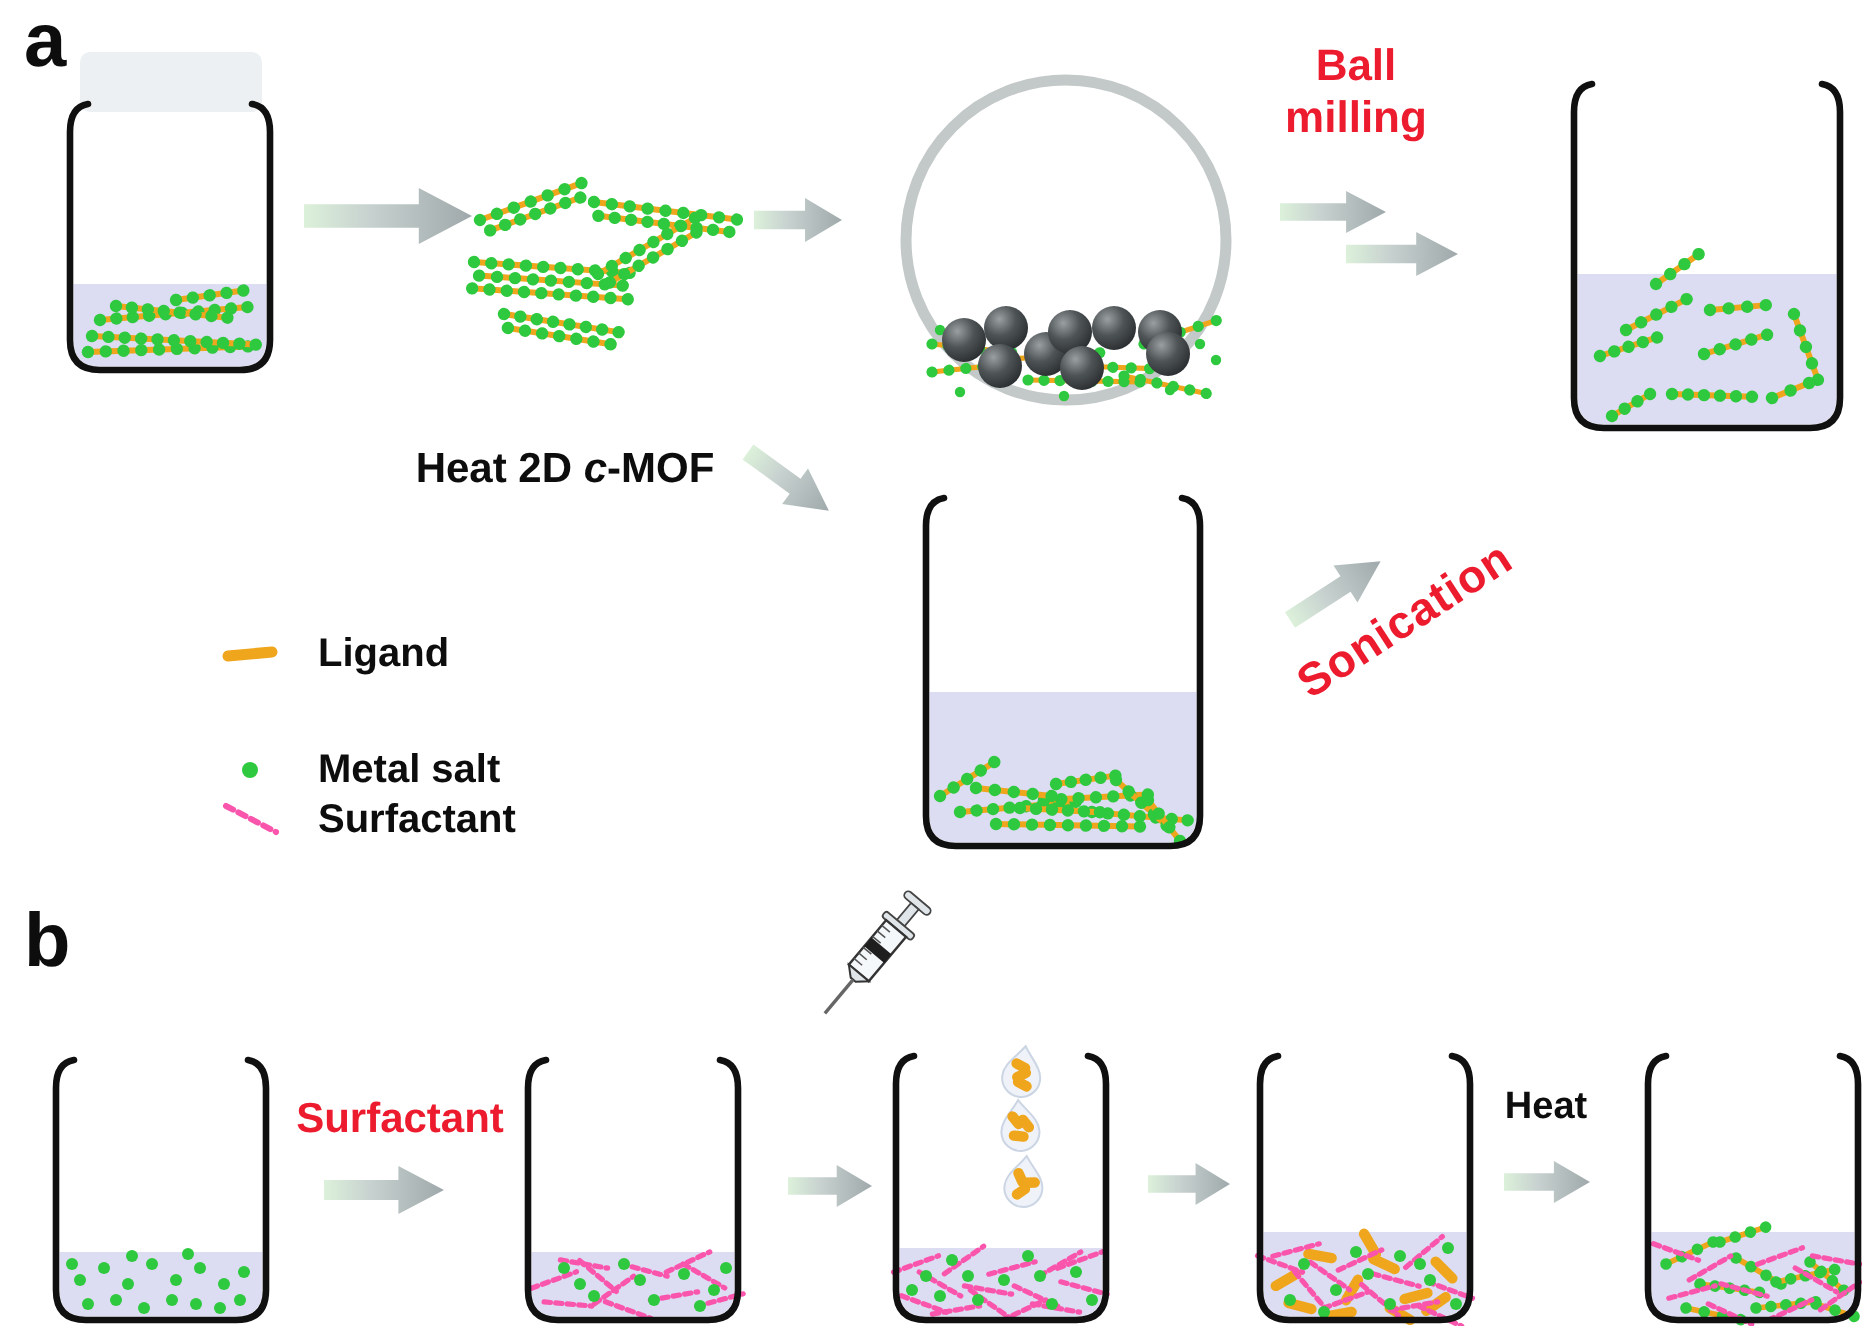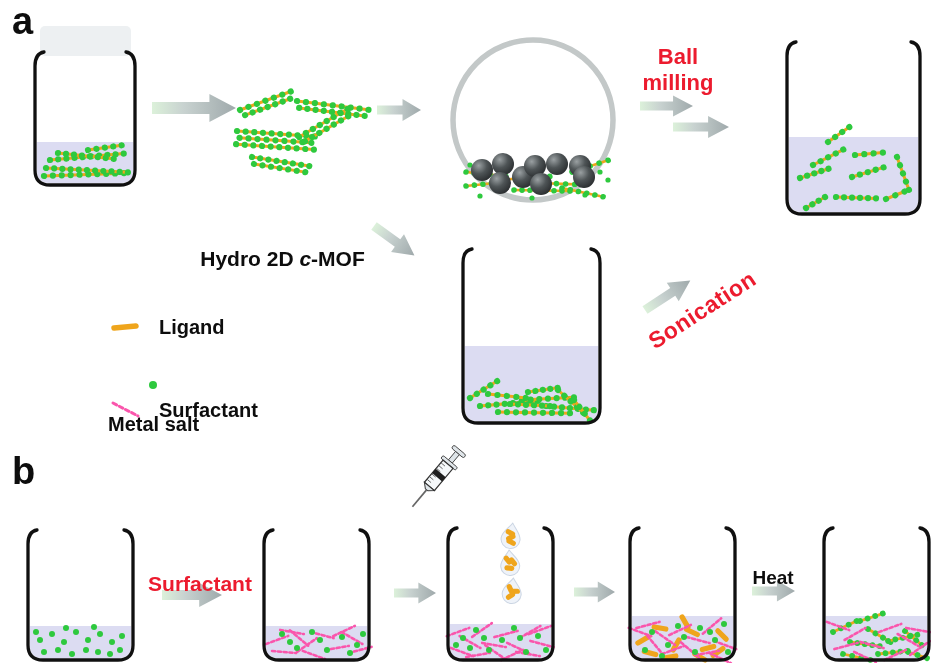--- a/index.html
+++ b/index.html
@@ -3,21 +3,21 @@
 <meta charset="utf-8">
 <style>
   html,body{margin:0;padding:0;background:#ffffff;}
   .figure{
     position:relative;width:931px;height:663px;background:#ffffff;
     font-family:"Liberation Sans",sans-serif;overflow:hidden;
   }
   #scene{position:absolute;left:0;top:0;}
   .lbl{position:absolute;font-weight:bold;color:#0d0d0d;}
   .panel-letter{font-size:38px;line-height:1;}
-  .step{font-size:21px;text-align:center;line-height:1.2;white-space:pre-line;margin-top:24px;}
+  .step{font-size:21px;text-align:center;line-height:1.2;white-space:pre-line;}
   .red{color:var(--label-red);}
   .rot-sonication{
     transform:rotate(-33deg);transform-origin:left center;white-space:nowrap;
     font-size:23px;letter-spacing:.5px;
   }
   .legend-row{position:absolute;display:flex;align-items:center;gap:15px;}
   .legend-row svg{display:block;}
   .legend-label{font-weight:bold;font-size:20px;color:#0d0d0d;}
   .ligand-swatch{stroke:var(--ligand-orange);}
   .metal-swatch{fill:var(--metal-green);}
@@ -750,36 +750,36 @@
         <line x1="-12" y1="0" x2="12" y2="0" transform="translate(918,630) rotate(10)" stroke="#FA55AC" stroke-width="2.6" stroke-dasharray="3.2 2.6" stroke-linecap="round"></line>
         <line x1="-12" y1="0" x2="12" y2="0" transform="translate(920,648) rotate(-35)" stroke="#FA55AC" stroke-width="2.6" stroke-dasharray="3.2 2.6" stroke-linecap="round"></line>
         <path d="M833,528 Q824,529.5 824,542 L824,645 Q824,660 839,660 L914,660 Q929,660 929,645 L929,542 Q929,529.5 920,528" fill="none" stroke="#101010" stroke-width="3.3" stroke-linecap="round"></path>
       </g>
     </svg>
 
   <div class="lbl panel-letter" style="left:12px;top:2px;">a</div>
 
 
   <div class="lbl step" style="left:200px;top:197px;width:165px;">
-    <span>Hydro 2D </span><span class="italic">c</span><span>-MOF</span>
+    <span>Heat 2D </span><span class="italic">c</span><span>-MOF</span>
   </div>
 
   <div class="lbl step red" style="left:627px;top:20px;width:102px;font-size:22px;">Ball
 milling</div>
 
   <div class="lbl red rot-sonication" style="left:651px;top:330px;">Sonication</div>
 
   <div class="legend-row" style="left:108px;top:314px;">
     <svg width="36" height="26">
       <line class="ligand-swatch" x1="6" y1="14" x2="28" y2="12" stroke-width="5.5" stroke-linecap="round"></line>
     </svg>
     <span class="legend-label">Ligand</span>
   </div>
 
-  <div class="legend-row" style="left:108px;top:372px;flex-direction:column;">
+  <div class="legend-row" style="left:108px;top:372px;">
     <svg width="36" height="26">
       <circle class="metal-swatch" cx="17" cy="13" r="4"></circle>
     </svg>
     <span class="legend-label">Metal salt</span>
   </div>
 
   <div class="legend-row" style="left:108px;top:397px;">
     <svg width="36" height="26">
       <line class="surfactant-swatch" x1="5" y1="6" x2="30" y2="19" stroke-width="3" stroke-dasharray="4 3" stroke-linecap="round"></line>
     </svg>

